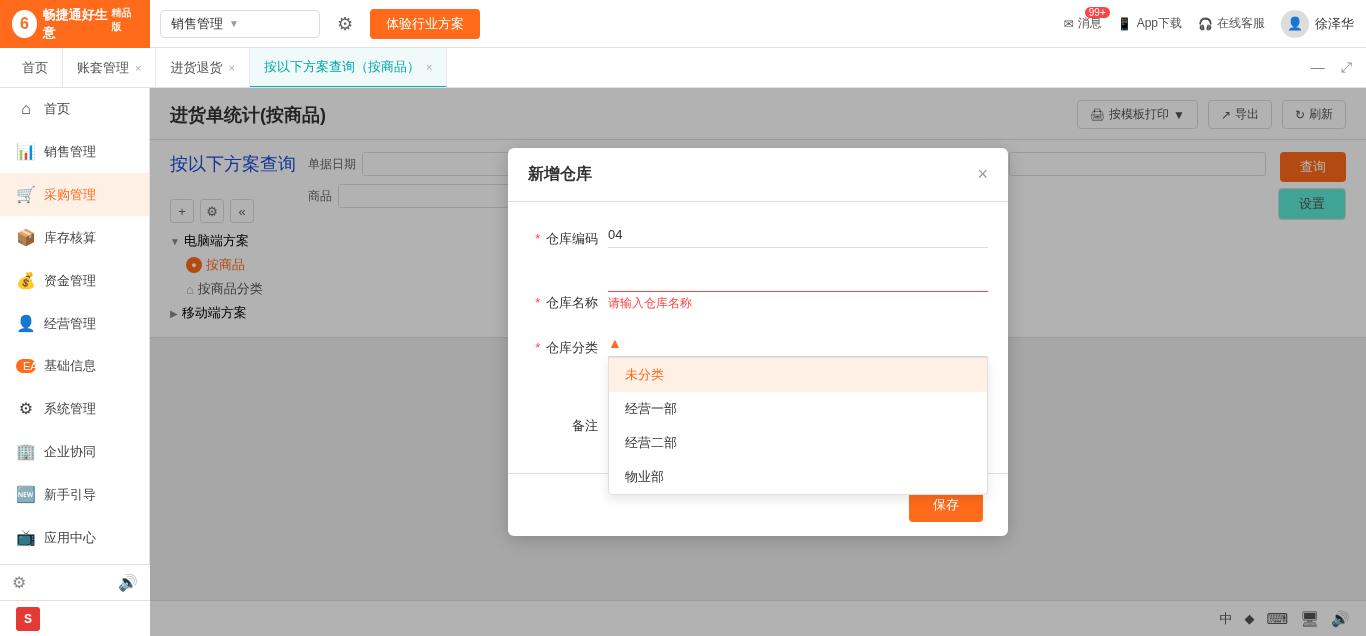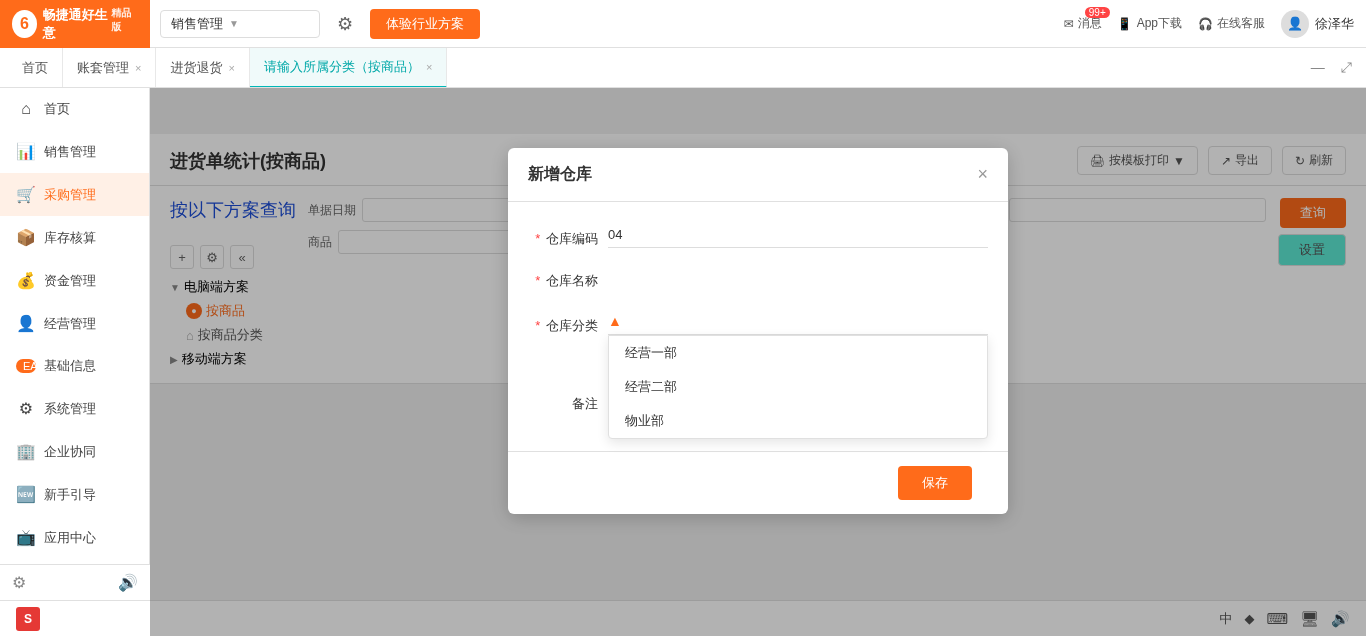--- a/index.html
+++ b/index.html
@@ -89,21 +89,20 @@
     .sidebar-item.active { background: #fff0e6; color: #ff6b1a; }
     .sidebar-item .si-icon { font-size: 16px; width: 20px; text-align: center; }
 
     
     .content-area { flex: 1; background: #f0f0f0; overflow: hidden; position: relative; }
 
     
     .page-header {
       background: #fff; padding: 12px 20px 0 20px;
       border-bottom: 1px solid #e0e0e0;
-      margin-top: 46px;
     }
     .page-title-row { display: flex; align-items: center; justify-content: space-between; margin-bottom: 10px; }
     .page-title { font-size: 18px; font-weight: bold; color: #333; }
     .page-actions { display: flex; align-items: center; gap: 10px; }
     .action-btn {
       display: flex; align-items: center; gap: 4px;
       padding: 5px 12px; border: 1px solid #ddd; border-radius: 4px;
       background: #fff; font-size: 12px; color: #555; cursor: pointer;
     }
 
@@ -206,21 +205,21 @@
       border-radius: 0 0 4px 4px; box-shadow: 0 4px 12px rgba(0,0,0,0.1);
       z-index: 200;
     }
     .dropdown-item {
       padding: 8px 16px; font-size: 13px; color: #333; cursor: pointer;
     }
     .dropdown-item.selected { background: #fff0e6; color: #ff6b1a; }
 
     .modal-footer {
       display: flex; justify-content: flex-end; gap: 10px;
-      padding: 14px 36px; border-top: 1px solid #e0e0e0;
+      padding: 14px 25px; border-top: 1px solid #e0e0e0;
     }
     .btn-save {
       background: #ff6b1a; color: white; border: none;
       padding: 8px 24px; border-radius: 4px; font-size: 13px; cursor: pointer;
     }
 
     
     .bottom-bar {
       position: fixed; bottom: 0; left: 0; right: 0; height: 36px;
       background: #fff; border-top: 1px solid #e0e0e0;
@@ -289,21 +288,21 @@
   </div>
   <div class="tab">
     <span>账套管理</span>
     <span class="close-x">×</span>
   </div>
   <div class="tab">
     <span>进货退货</span>
     <span class="close-x">×</span>
   </div>
   <div class="tab active">
-    <span>请输入所属分类（按商品）</span>
+    <span>按以下方案查询（按商品）</span>
     <span class="close-x">×</span>
   </div>
   <div class="tab-actions">
     <div class="tab-action-btn">—</div>
     <div class="tab-action-btn">⤢</div>
   </div>
 </div>
 
 <div class="main-layout">
 
@@ -479,33 +478,38 @@
               <span>仓库编码</span>
             </div>
             <input class="form-input" type="text" value="04" style="">
           </div>
 
           <div class="form-row">
             <div class="form-label">
               <span class="required">*</span>
               <span>仓库名称</span>
             </div>
+            <div class="form-input-wrapper">
+              <input class="form-input error-border" type="text" style="">
+              <span class="error-msg">请输入仓库名称</span>
+            </div>
           </div>
 
           <div class="form-row">
             <div class="form-label">
               <span class="required">*</span>
               <span>仓库分类</span>
             </div>
             <div class="classify-wrapper">
               <div class="classify-input-row">
                 <span class="classify-arrow">▲</span>
               </div>
 
               <div class="classify-dropdown">
+                <div class="dropdown-item selected">未分类</div>
                 <div class="dropdown-item">经营一部</div>
                 <div class="dropdown-item">经营二部</div>
                 <div class="dropdown-item">物业部</div>
               </div>
             </div>
           </div>
 
           <div class="form-row">
             <div class="form-label">备注</div>
             <textarea class="form-textarea" style=""></textarea>

